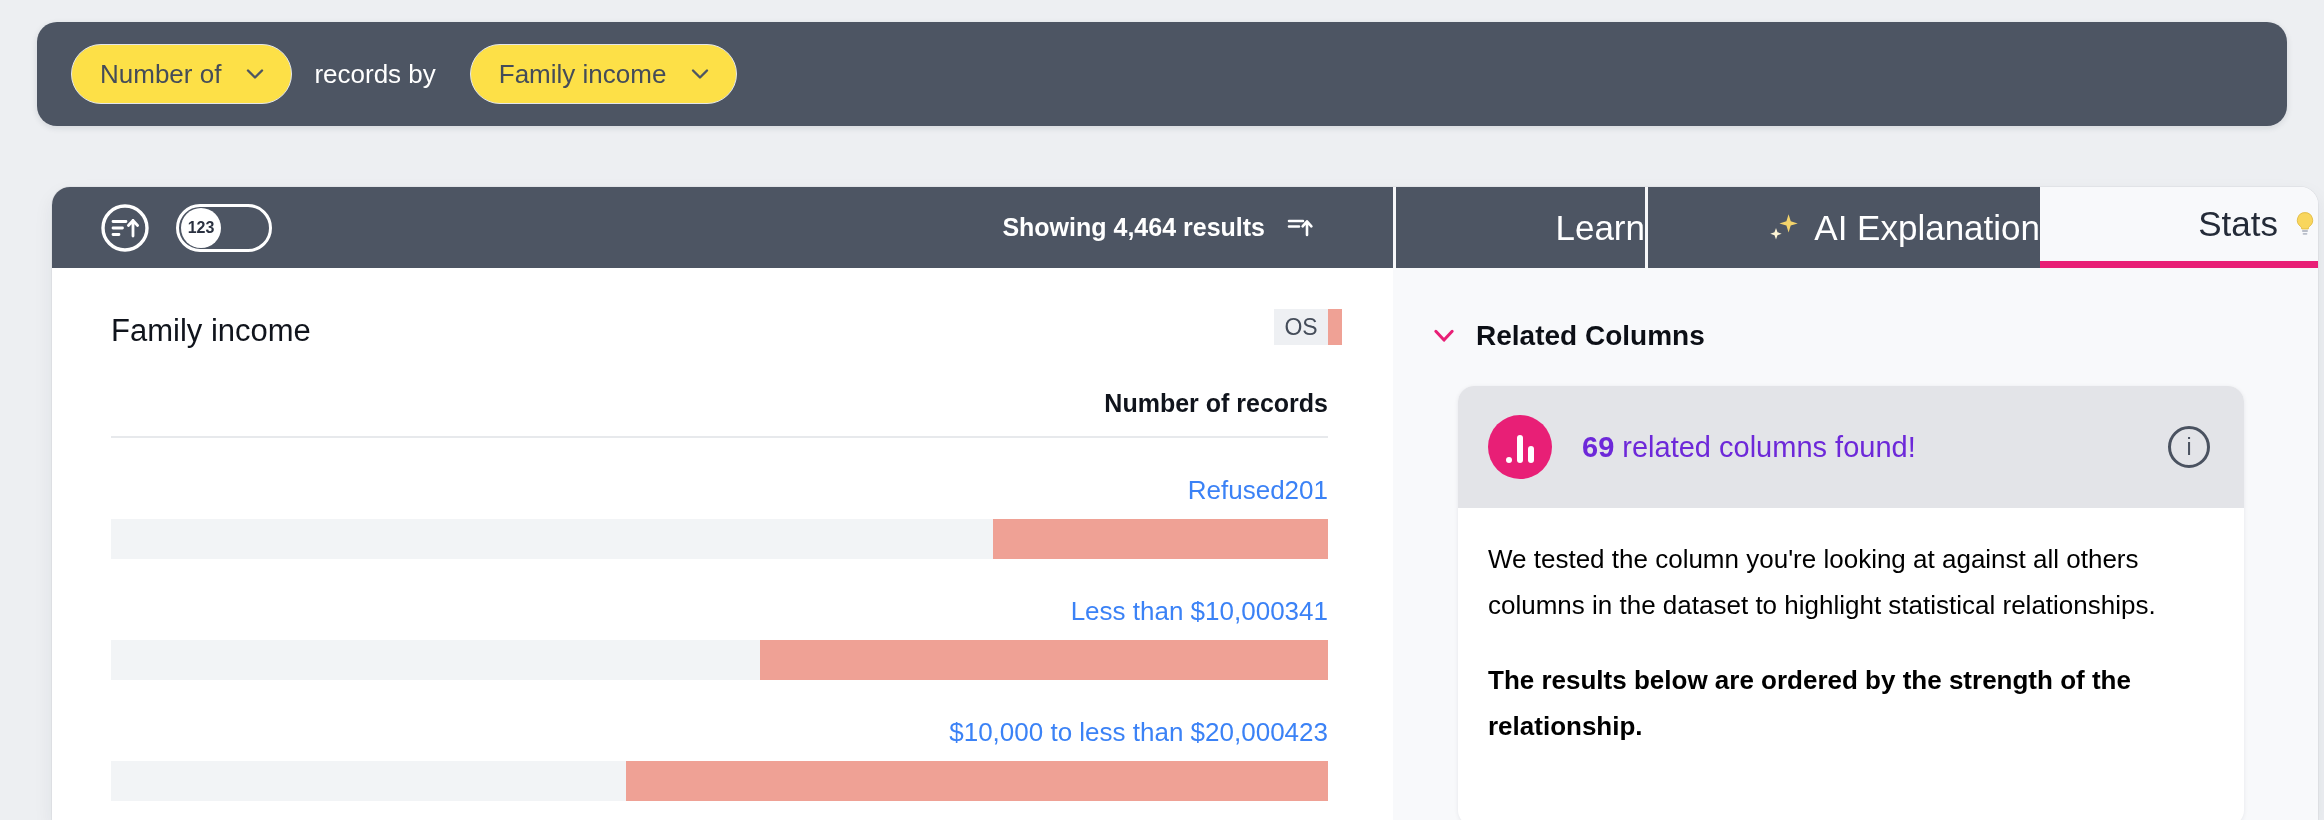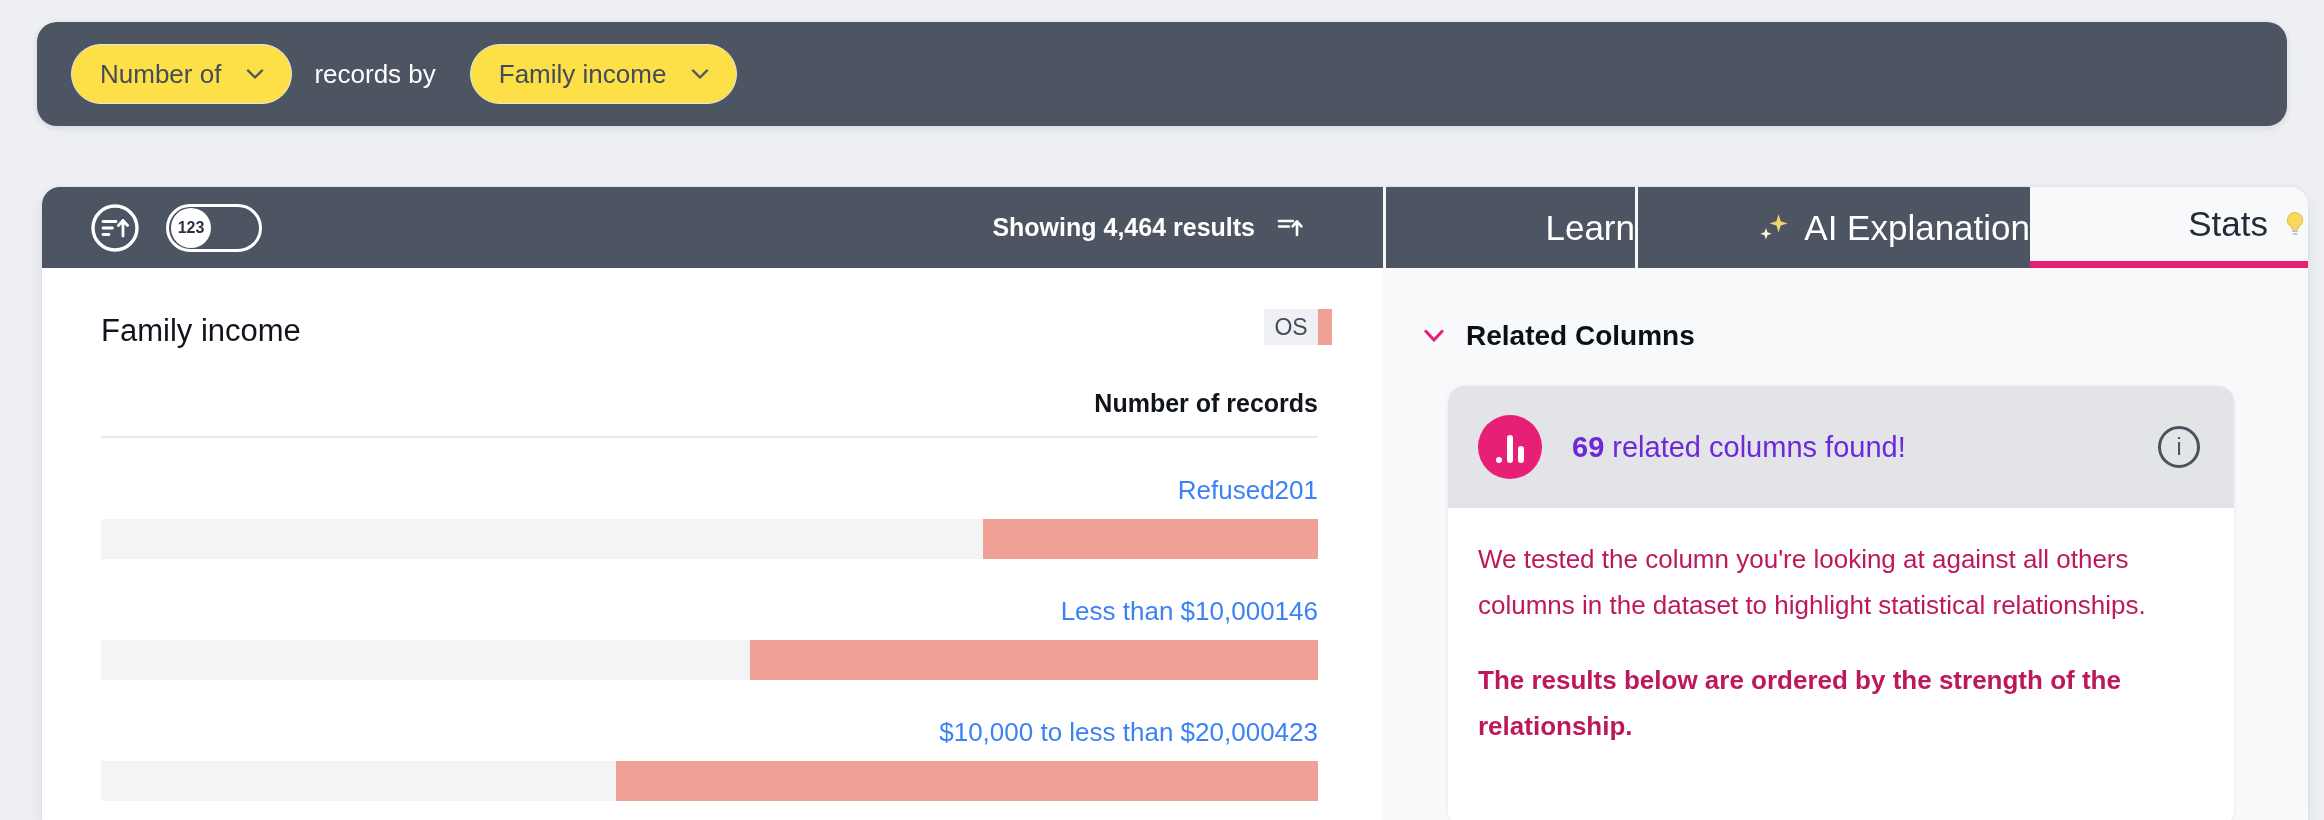--- a/index.html
+++ b/index.html
@@ -38,21 +38,21 @@
   }
   .options-sep { width:2px; background:#47254036; background:#3c2336; }
   .options-caret {
     width:70px; background:#e81f76; display:flex; align-items:center;
     justify-content:center; cursor:pointer;
   }
   .options-caret .chev { width:30px; height:30px; color:#fff; }
 
   
   .panel {
-    position:absolute; left:42px; top:187px; width:2266px; height:633px;
+    position:absolute; left:52px; top:187px; width:2266px; height:633px;
     border-radius:18px 18px 0 0; overflow:hidden;
     display:flex; flex-direction:column; background:#fff;
     box-shadow:0 0 0 1px rgba(20,30,50,.04), 0 8px 20px rgba(30,40,60,.07);
   }
   .panel-header { height:81px; flex:none; display:flex; }
   .hdr-left {
     width:1341px; background:#4d5563; display:flex; align-items:center;
     padding-left:48px;
   }
   .icon-btn { cursor:pointer; }
@@ -130,21 +130,21 @@
   }
   .icon-circle i { display:block; width:6px; background:#fff; border-radius:3px; }
   .mb1 { height:6px; } .mb2 { height:28px; } .mb3 { height:17px; }
   .card-title { font-size:29px; color:#6d28d9; }
   .card-title b { font-weight:800; }
   .info-icon {
     margin-left:auto; width:42px; height:42px; border:3px solid #4a5260;
     border-radius:50%; display:flex; align-items:center; justify-content:center;
     font-size:23px; color:#4a5260; cursor:pointer; flex:none;
   }
-  .card-body { padding:28px 42px 0 30px; font-size:26px; line-height:1.78; color:#be185d; }
+  .card-body { padding:28px 42px 0 30px; font-size:26px; line-height:1.78; color:#000000; }
   .card-body p + p { margin-top:28px;font-weight:bold; }
 </style>
 </head>
 <body>
 
 <div class="toolbar">
   <div class="pill">
     <span>Number of</span>
     <svg class="chev" viewBox="0 0 24 24">
         <polyline points="5 8.5 12 15.5 19 8.5" fill="none" stroke="currentColor" stroke-width="2.4" stroke-linecap="round" stroke-linejoin="round"></polyline>
@@ -222,21 +222,21 @@
       <span class="row-value">201</span>
     </div>
     <div class="bar-track" style="background: rgb(242, 244, 246);">
       <div class="bar-fill" style="width: 27.5%; background: rgb(239, 161, 149);"></div>
     </div>
   </div>
 
   <div class="chart-row">
     <div class="row-line">
       <span class="row-label">Less than $10,000</span>
-      <span class="row-value">146</span>
+      <span class="row-value">341</span>
     </div>
     <div class="bar-track" style="background: rgb(242, 244, 246);">
       <div class="bar-fill" style="width: 46.7%; background: rgb(239, 161, 149);"></div>
     </div>
   </div>
 
   <div class="chart-row">
     <div class="row-line">
       <span class="row-label">$10,000 to less than $20,000</span>
       <span class="row-value">423</span>

